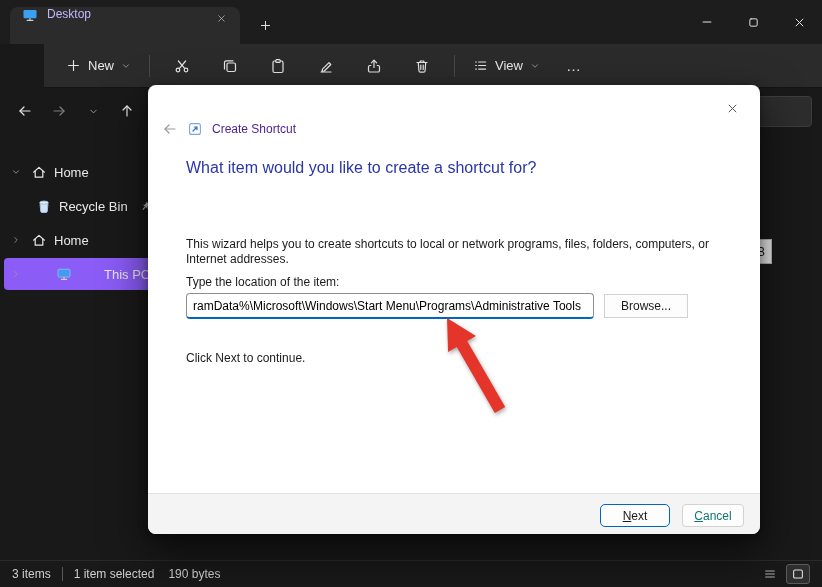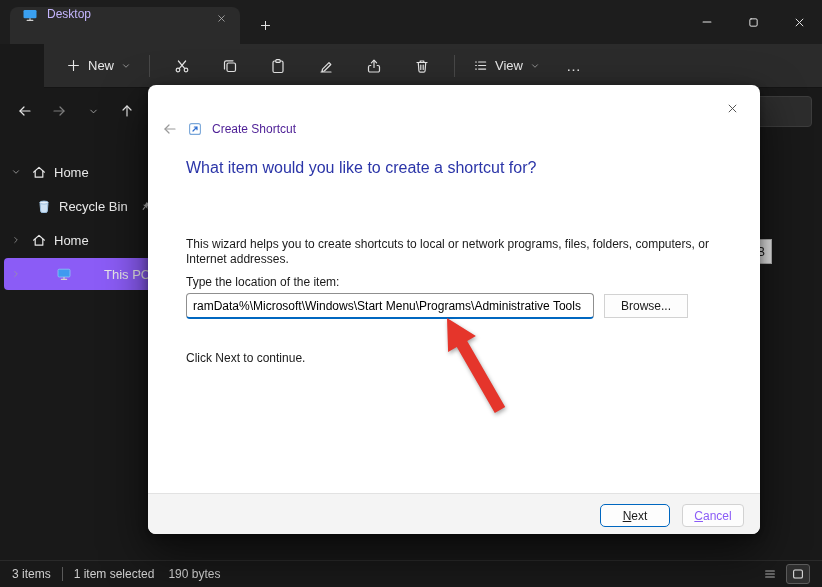--- a/index.html
+++ b/index.html
@@ -74,21 +74,21 @@
              border:1px solid #8f8f8f;border-bottom:2px solid #0067c0;border-radius:4px;
              padding:0 6px;font-family:inherit;font-size:12px;color:#000;background:#fff;outline:none;}
   .dlg-browse{position:absolute;left:456px;top:209px;width:84px;height:24px;background:#fdfdfd;
               border:1px solid #d2d2d2;border-radius:0;font-family:inherit;font-size:12px;color:#1a1a1a;}
   .dlg-hint{position:absolute;left:38px;top:266px;}
   .dlg-footer{position:absolute;left:0;bottom:0;width:100%;height:41px;background:#f4f4f4;
               border-top:1px solid #e2e2e2;border-radius:0 0 8px 8px;box-sizing:border-box;}
   .dlg-next{position:absolute;right:90px;top:10px;width:70px;height:23px;background:#fdfdfd;
             border:1px solid #0067c0;border-radius:5px;font-family:Liberation Sans, sans-serif;font-size:12px;color:#1a1a1a;padding:0;}
   .dlg-cancel{position:absolute;right:16px;top:10px;width:62px;height:23px;background:#fdfdfd;
-              border:1px solid #d2d2d2;border-radius:4px;font-family:inherit;font-size:12px;color:#8b5cf6;padding:0;}
+              border:1px solid #d2d2d2;border-radius:4px;font-family:inherit;font-size:12px;color:#0f766e;padding:0;}
   .accel{display:block;}
   .accel::first-letter{text-decoration:underline;}
 
   
   .arrow{position:absolute;left:425px;top:312px;z-index:30;filter:drop-shadow(1px 2px 2px rgba(0,0,0,.35));}
 </style>
 </head>
 <body>
 
 <div class="screen">

